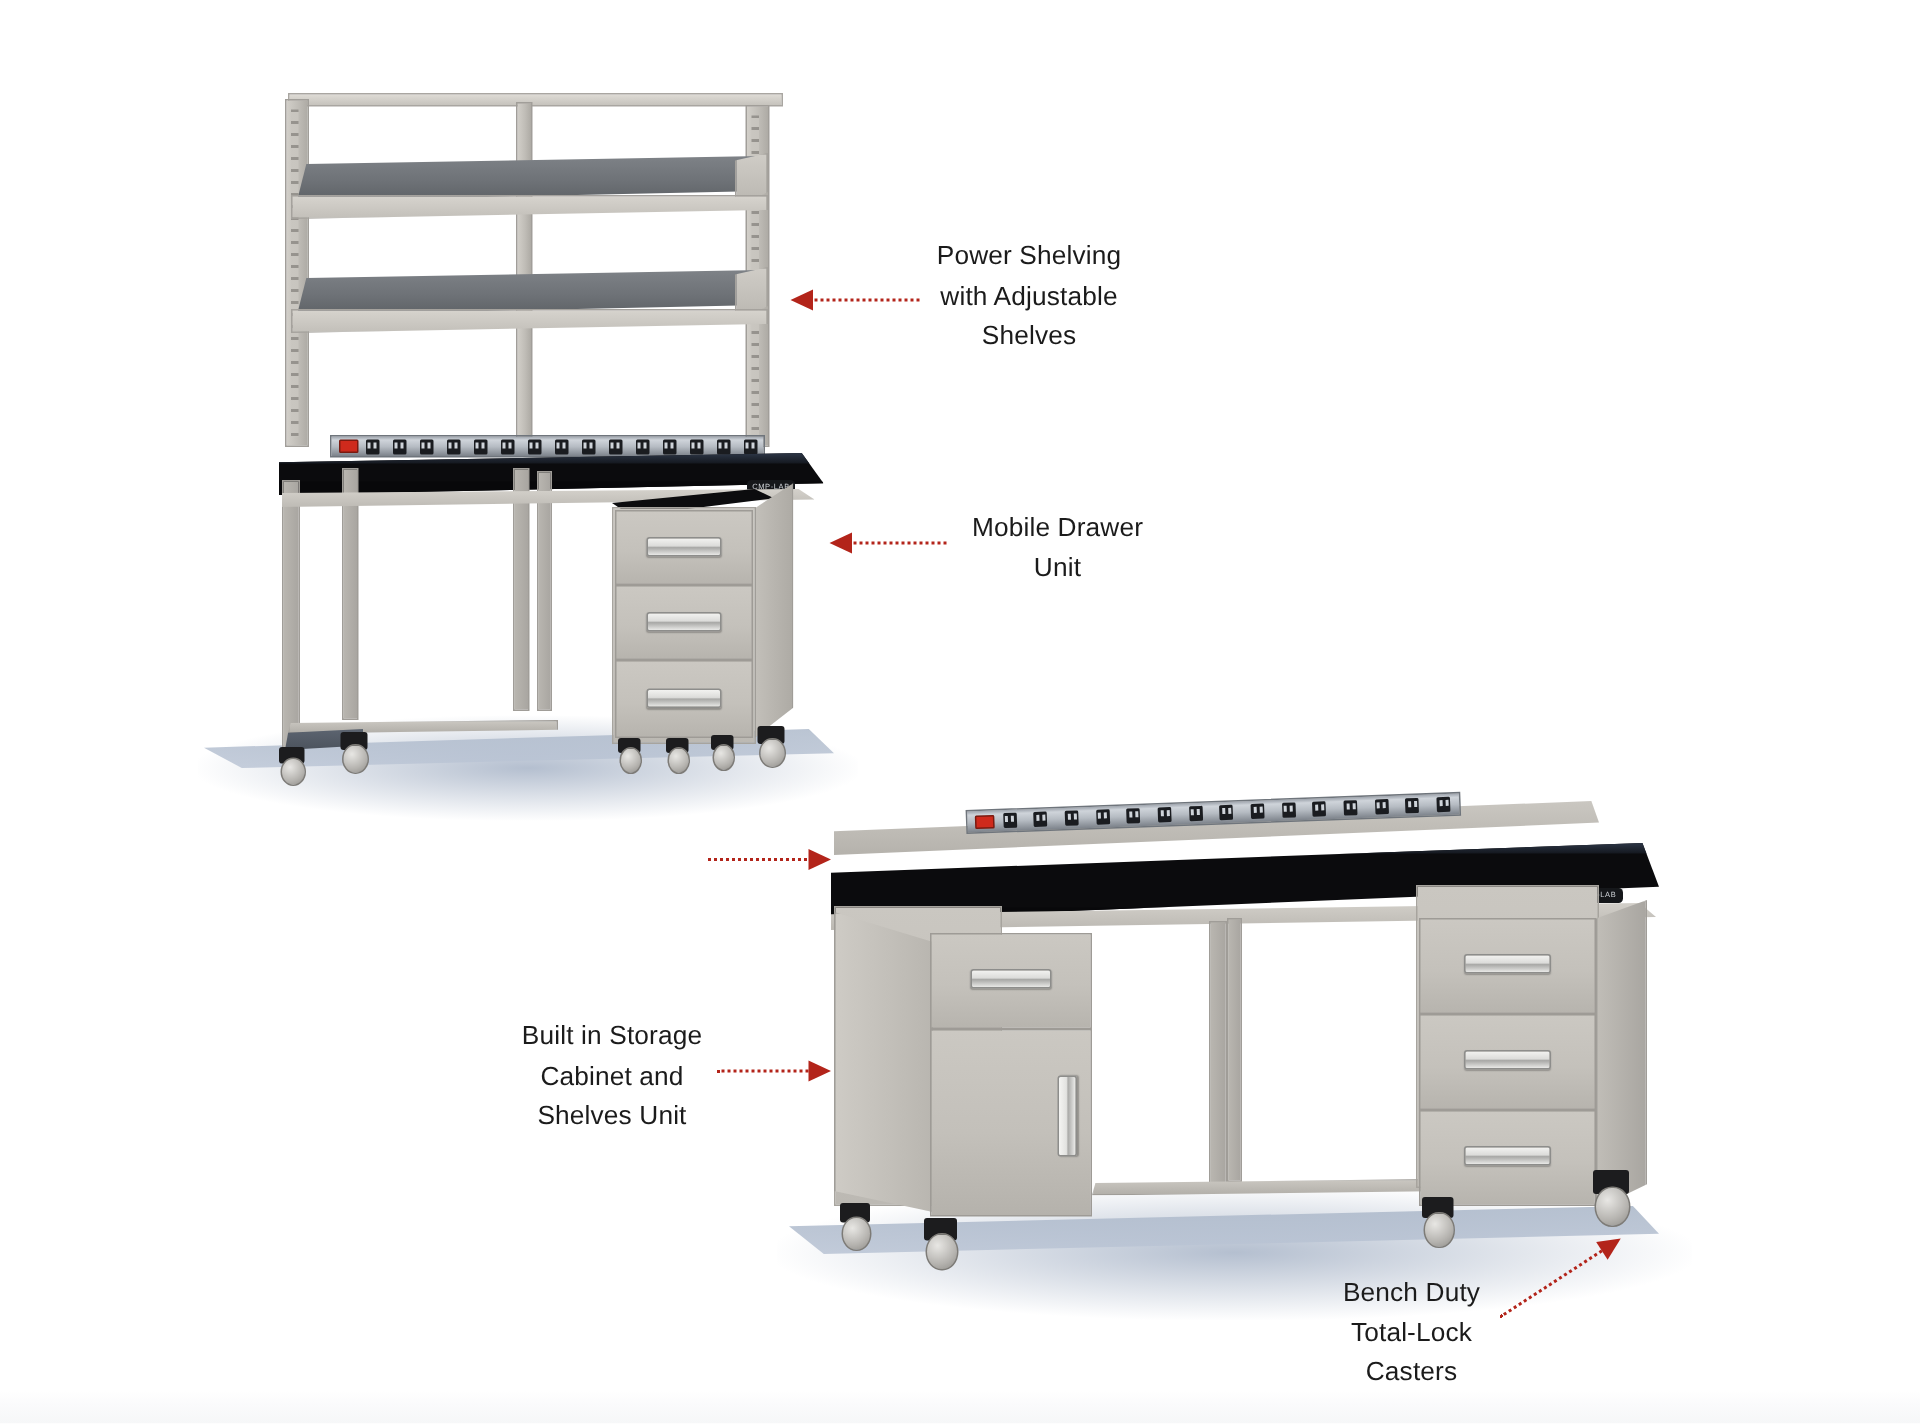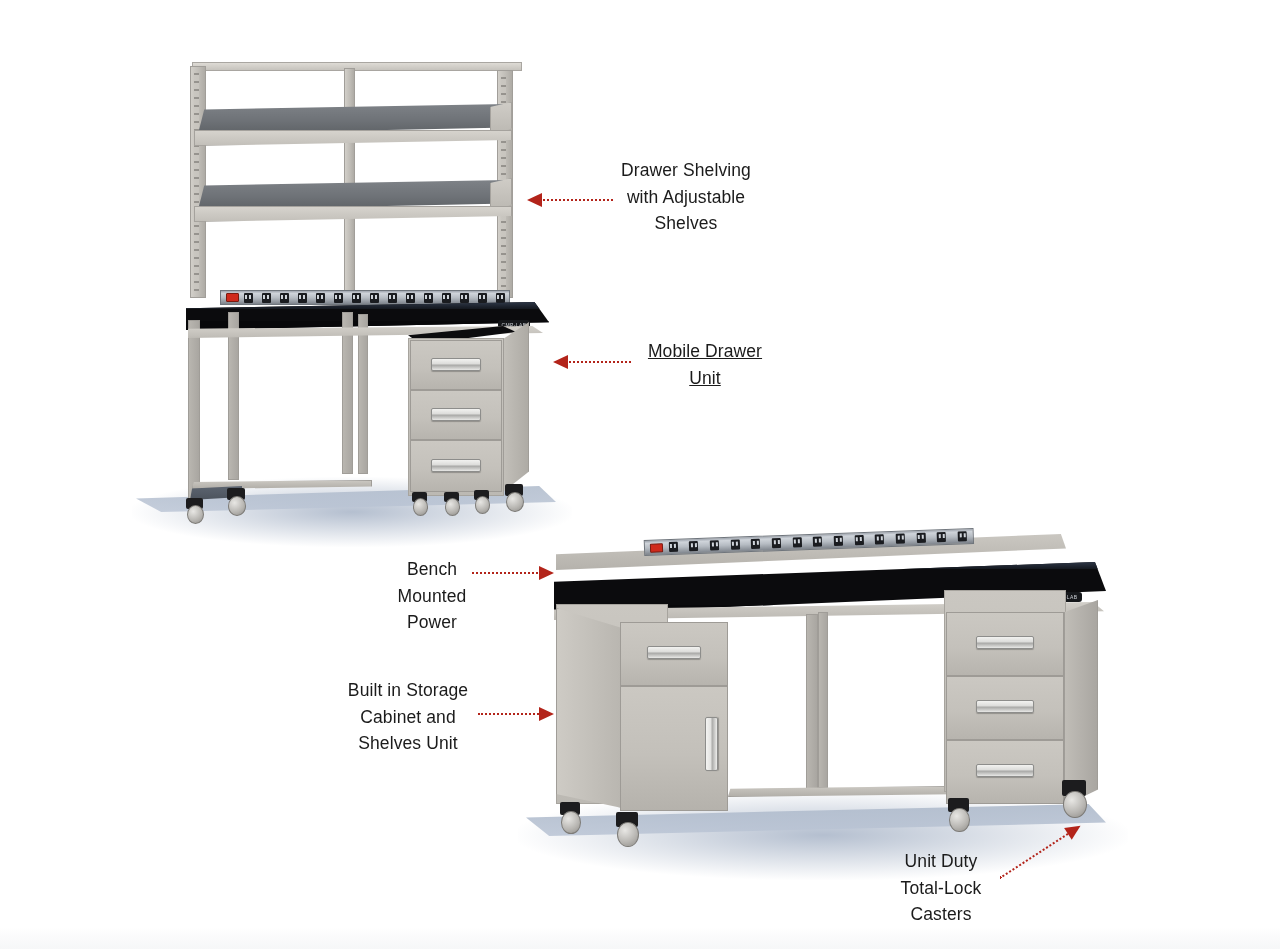--- a/index.html
+++ b/index.html
@@ -424,50 +424,47 @@
         <div class="yoke"></div>
         <div class="wheel"></div>
       </div>
     </div>
   </div>
 
   <div class="arrow left" style="left:527px;top:192px;width:86px;height:16px;">
     <div class="head"></div>
     <div class="shaft"></div>
   </div>
-  <div class="callout c-center" style="left:608px;top:157px;width:156px;">Drawer Shelving
+  <div class="callout c-center" style="left:608px;top:157px;width:156px;">Power Shelving
 with Adjustable
 Shelves</div>
 
   <div class="arrow left" style="left:553px;top:354px;width:78px;height:16px;">
     <div class="head"></div>
     <div class="shaft"></div>
   </div>
-  <div class="callout c-center" style="left:628px;top:338px;width:154px;text-decoration:underline;">Mobile Drawer
+  <div class="callout c-center" style="left:628px;top:338px;width:154px;">Mobile Drawer
 Unit</div>
 
   <div class="arrow right" style="left:472px;top:565px;width:82px;height:16px;">
     <div class="shaft"></div>
     <div class="head"></div>
   </div>
-  <div class="callout c-center" style="left:360px;top:556px;width:144px;">Bench
-Mounted
-Power</div>
 
   <div class="arrow right" style="left:478px;top:706px;width:76px;height:16px;">
     <div class="shaft"></div>
     <div class="head"></div>
   </div>
   <div class="callout c-center" style="left:330px;top:677px;width:156px;">Built in Storage
 Cabinet and
 Shelves Unit</div>
 
   <div class="arrow right diag" style="left:1000px;top:870px;width:96px;height:16px;
               transform:rotate(-33deg);">
     <div class="shaft"></div>
     <div class="head"></div>
   </div>
-  <div class="callout c-center" style="left:868px;top:848px;width:146px;">Unit Duty
+  <div class="callout c-center" style="left:868px;top:848px;width:146px;">Bench Duty
 Total-Lock
 Casters</div>
 
   <div class="bottom-band"></div>
 </div>
 
 </body></html>

